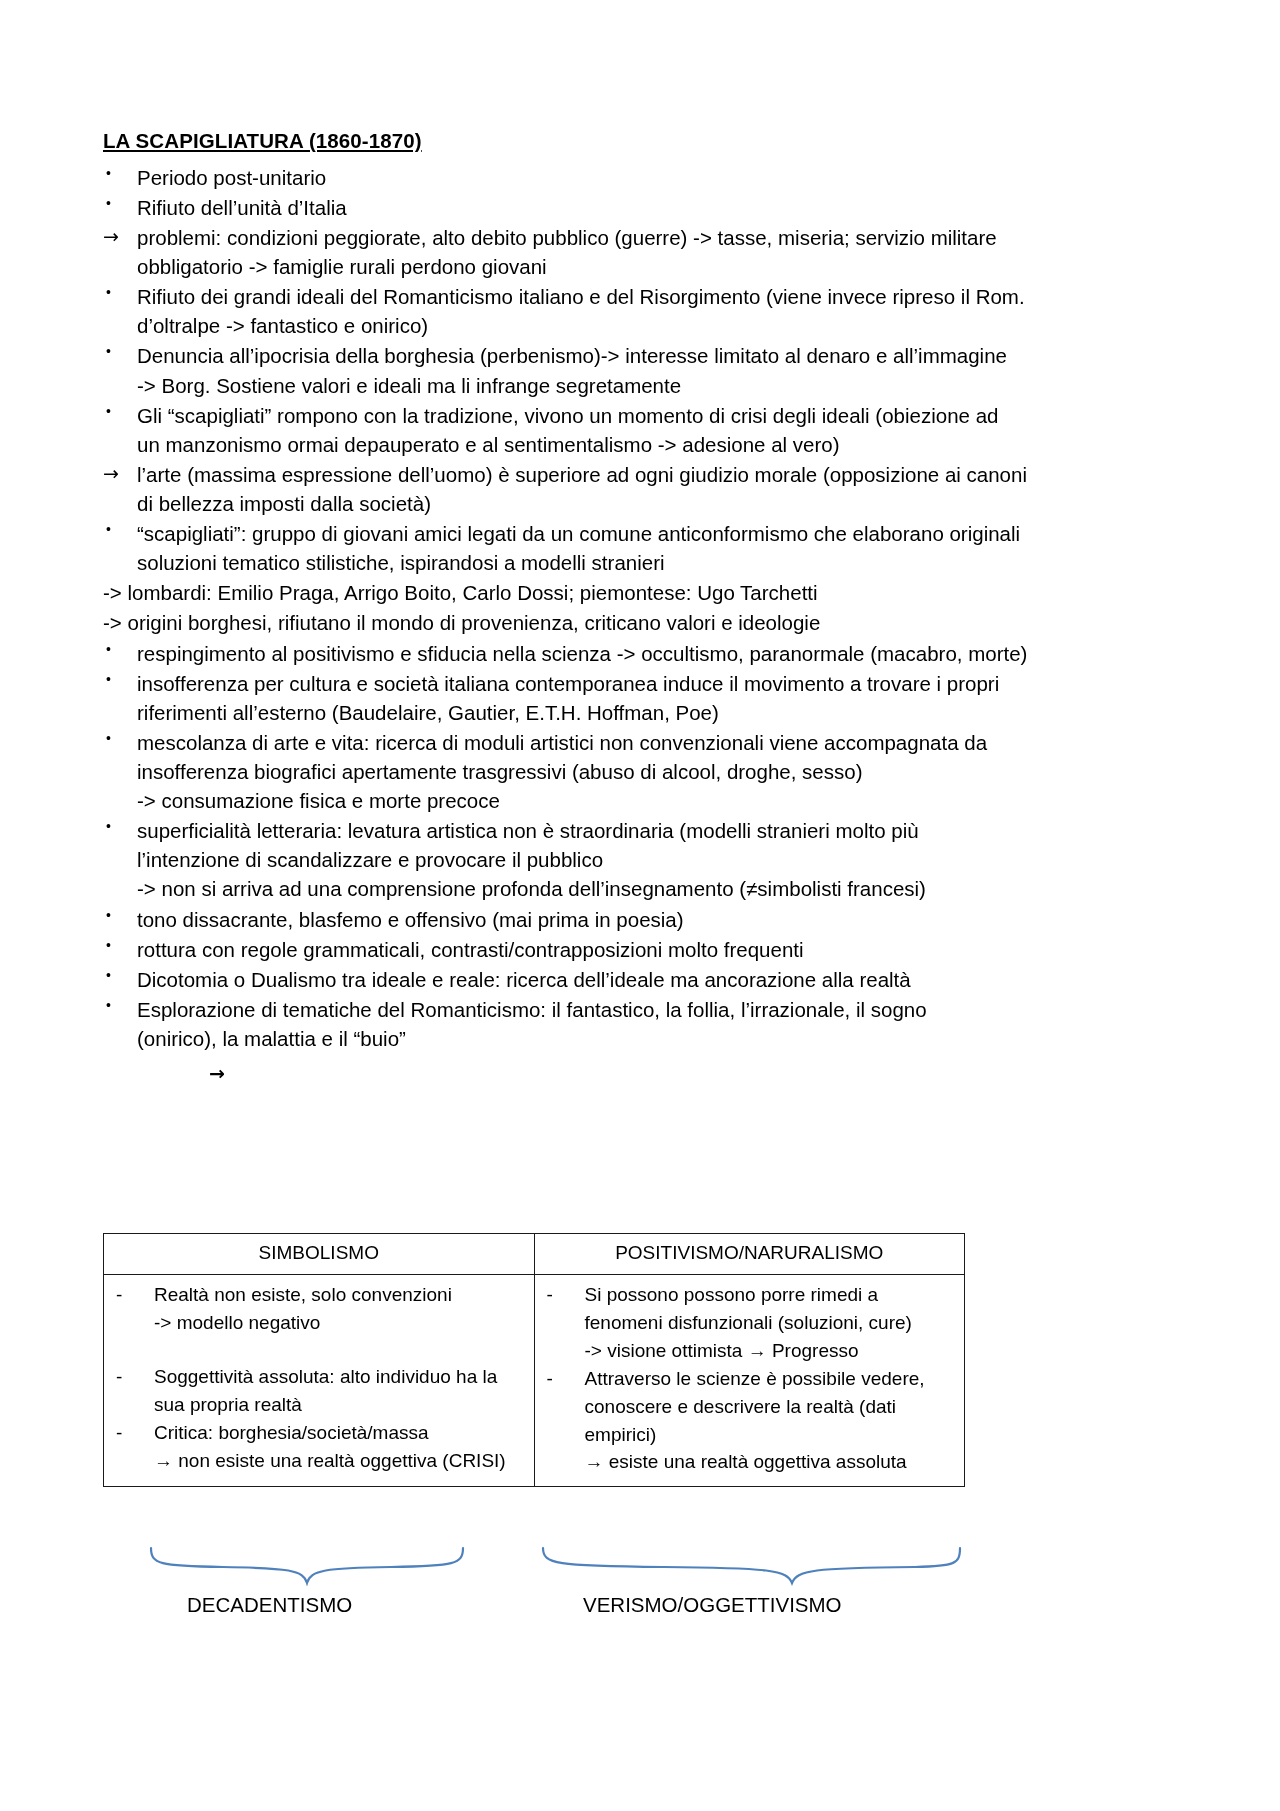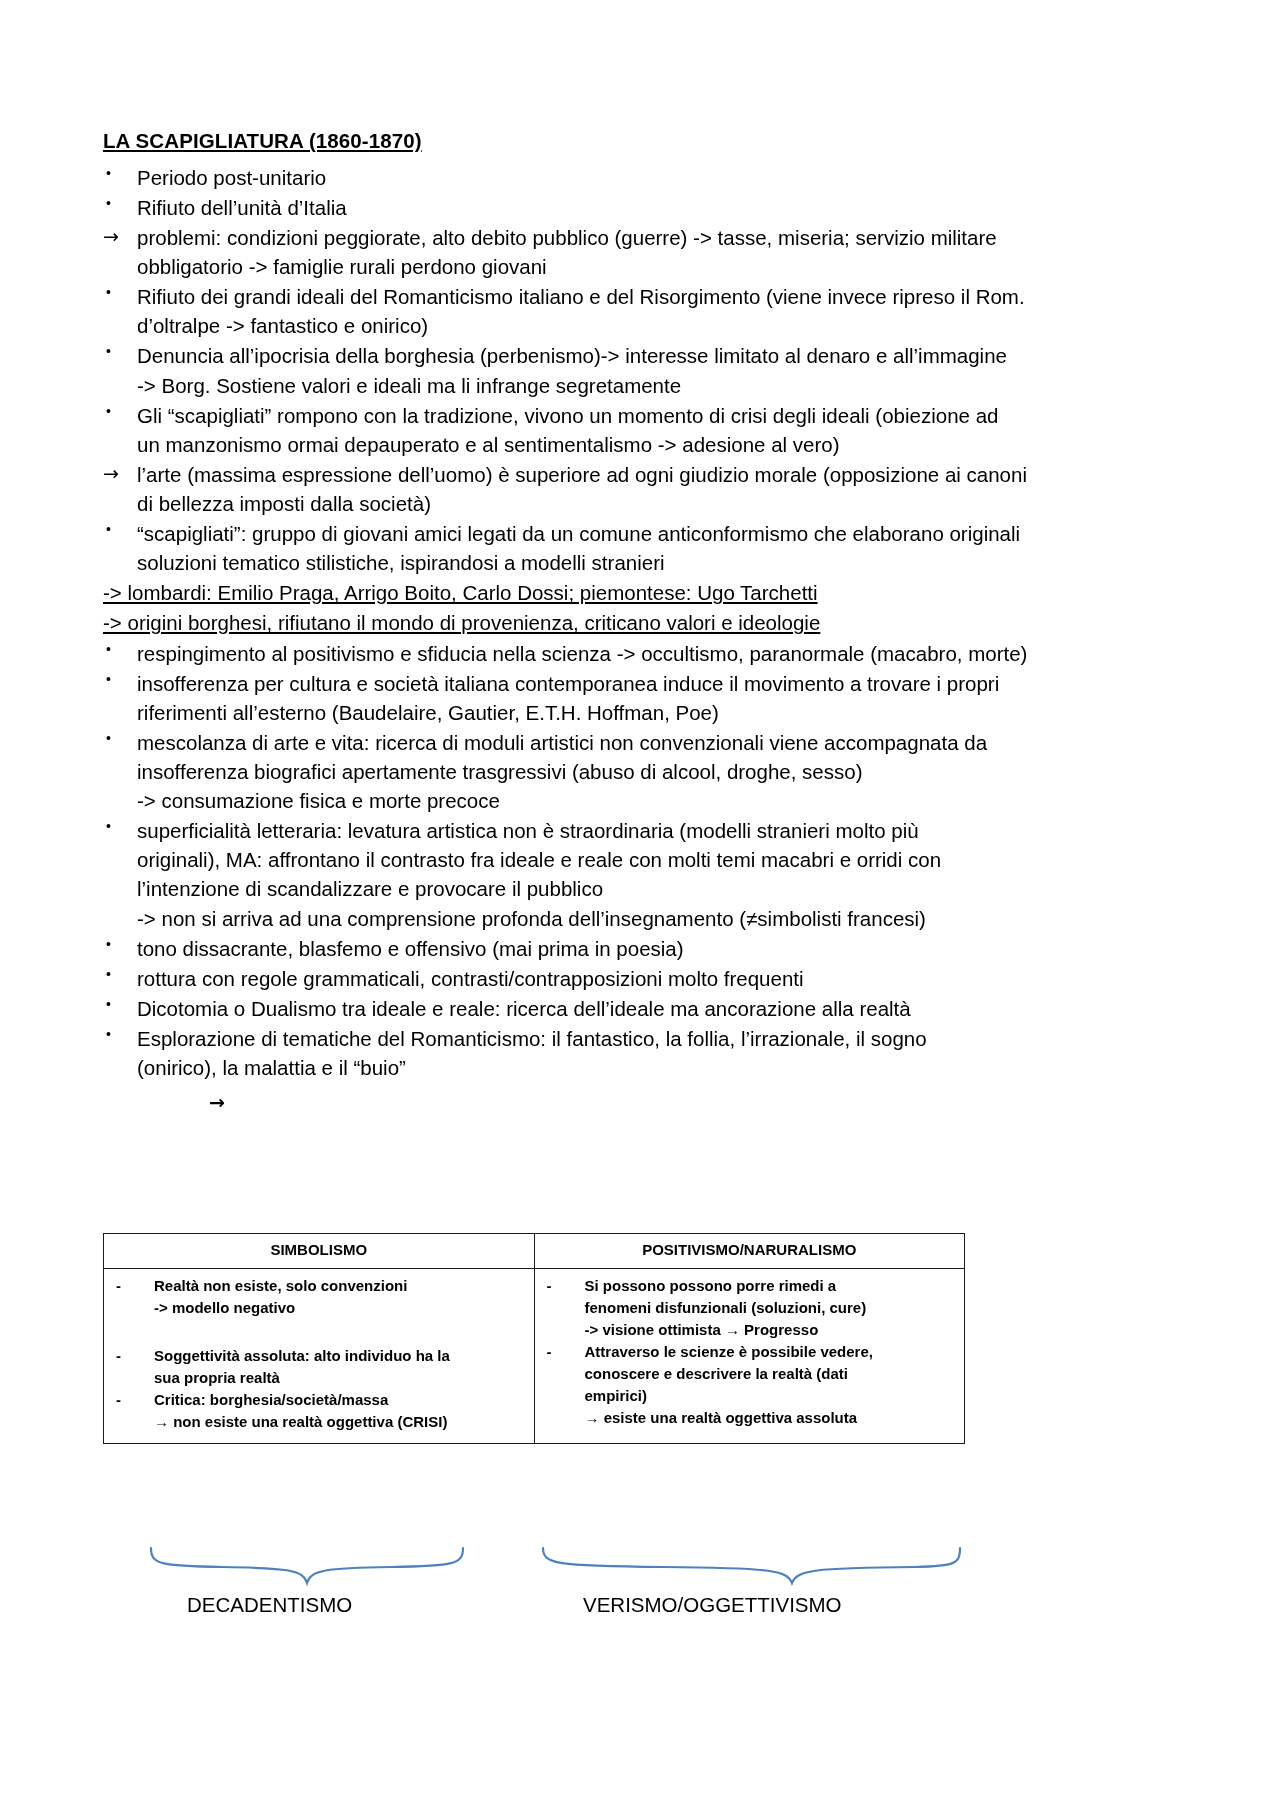--- a/index.html
+++ b/index.html
@@ -62,21 +62,20 @@
     top: 1px;
   }
   .item.arrow .marker {
     font-size: 19px;
     left: 0px;
     top: 0px;
     font-family: "DejaVu Sans", sans-serif;
   }
   .item.plain {
     padding-left: 0;
-    text-decoration: underline;
   }
   .item.sub-arrow {
     padding-left: 140px;
     margin-top: 7px;
   }
   .item.sub-arrow .marker {
     left: 106px;
     font-family: "DejaVu Sans", sans-serif;
     font-weight: bold;
     font-size: 19px;
@@ -88,23 +87,23 @@
     position: absolute;
     left: 103px;
     top: 1233px;
     width: 862px;
     border-collapse: collapse;
     table-layout: fixed;
   }
   .cmp-table td, .cmp-table th {
     border: 1.6px solid #1a1a1a;
     vertical-align: top;
-    font-size: 15px;
+    font-size: 19px;
     line-height: 1.47;
-    font-weight: bold;
+    font-weight: normal;
     padding: 4px 8px 6px 8px;
   }
   .cmp-table th {
     text-align: center;
     padding: 5px 8px 7px 8px;
   }
   .cmp-table td.cell {
     padding: 6px 10px 10px 10px;
   }
   .dash-row {
@@ -210,21 +209,20 @@
         </div>
         <div class="item bullet">
           <span class="marker">•</span>
           <span class="sp-line"> mescolanza di arte e vita: ricerca di moduli artistici non convenzionali viene accompagnata da</span>
           <span class="sp-line">insofferenza biografici apertamente trasgressivi (abuso di alcool, droghe, sesso)</span>
           <span class="sp-line">-&gt; consumazione fisica e morte precoce</span>
         </div>
         <div class="item bullet">
           <span class="marker">•</span>
           <span class="sp-line">superficialità letteraria: levatura artistica non è straordinaria (modelli stranieri molto più</span>
-          <span class="sp-line">originali), MA: affrontano il contrasto fra ideale e reale con molti temi macabri e orridi con</span>
           <span class="sp-line">l’intenzione di scandalizzare e provocare il pubblico</span>
           <span class="sp-line">-&gt; non si arriva ad una comprensione profonda dell’insegnamento (≠simbolisti francesi)</span>
         </div>
         <div class="item bullet">
           <span class="marker">•</span>
           <span class="sp-line">tono dissacrante, blasfemo e offensivo (mai prima in poesia)</span>
         </div>
         <div class="item bullet">
           <span class="marker">•</span>
           <span class="sp-line">rottura con regole grammaticali, contrasti/contrapposizioni molto frequenti</span>

